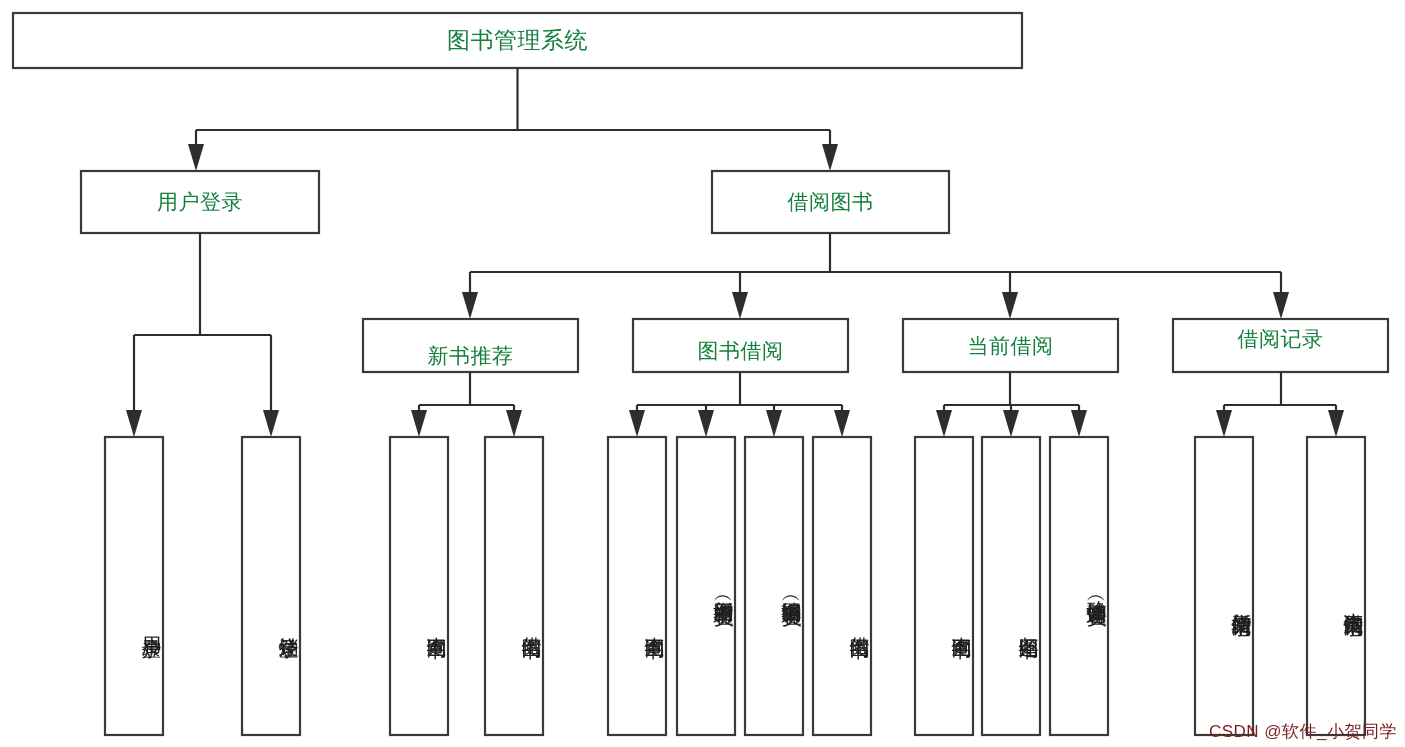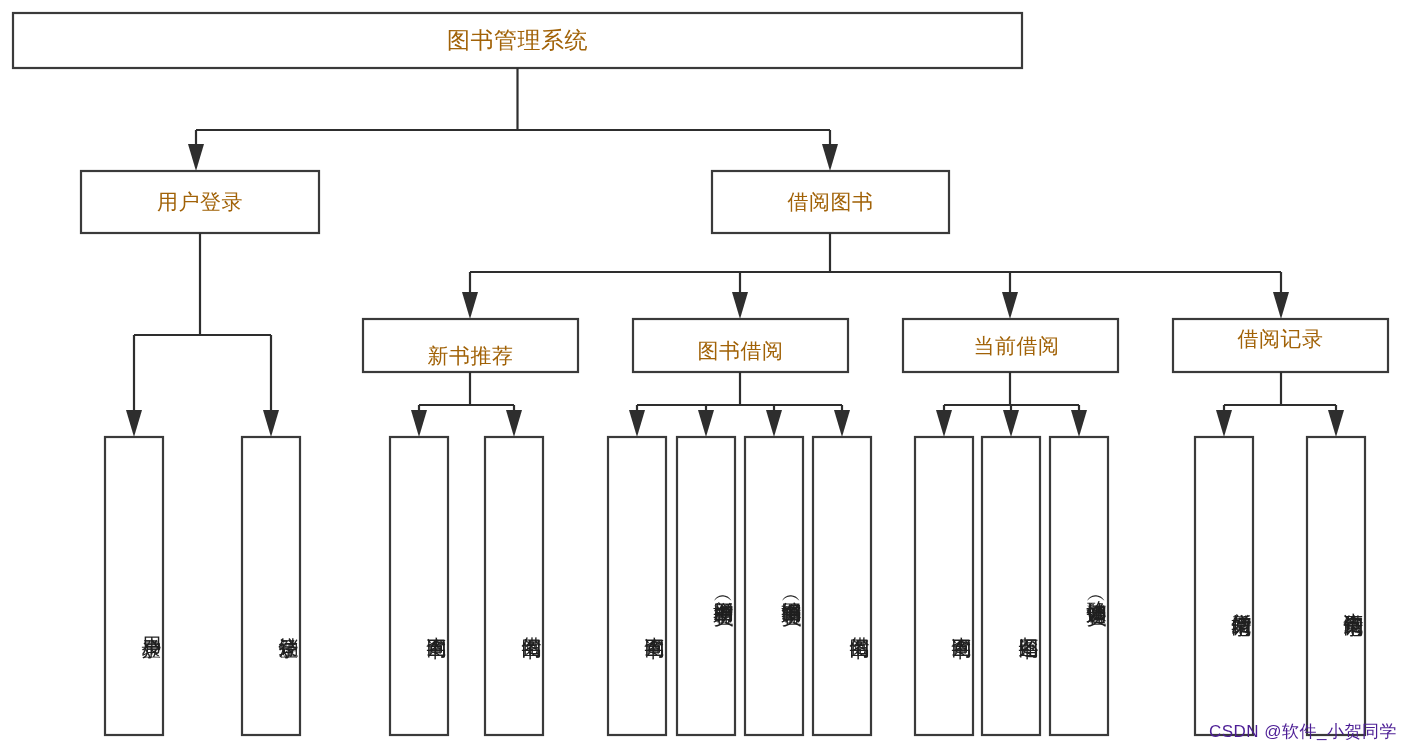--- a/index.html
+++ b/index.html
@@ -39,21 +39,21 @@
   }
   .arrow-head {
     fill: #2e2e2e;
     stroke: none;
   }
   .node-label-h {
     position: absolute;
     display: flex;
     align-items: center;
     justify-content: center;
-    color: #a16207;
+    color: #15803d;
     font-size: 21px;
     line-height: 1.1;
     letter-spacing: 0.5px;
     white-space: nowrap;
     pointer-events: none;
   }
   .node-label-h.title-size {
     font-size: 23px;
   }
   .node-label-v {
@@ -67,21 +67,21 @@
     font-size: 20px;
     line-height: 1.12;
     letter-spacing: 1px;
     pointer-events: none;
   }
   .watermark {
     position: absolute;
     right: 8px;
     bottom: 4px;
     font-size: 17px;
-    color: #4c1d95;
+    color: #7f1d1d;
     letter-spacing: 0.5px;
     white-space: nowrap;
     pointer-events: none;
   }
 </style>
 </head>
 <body>
 
 <div id="diagram-root">
 
@@ -181,21 +181,21 @@
     <rect class="node-box" x="1307" y="437" width="58" height="298"></rect>
   </svg>
 
   <div class="node-label-h title-size" style="left:13px; top:13px; width:1009px; height:55px;">图书管理系统</div>
 
   <div class="node-label-h" style="left:81px; top:171px; width:238px; height:62px;">用户登录</div>
   <div class="node-label-h" style="left:712px; top:171px; width:237px; height:62px;">借阅图书</div>
 
   <div class="node-label-h" style="left:363px; top:329px; width:215px; height:53px;">新书推荐</div>
   <div class="node-label-h" style="left:633px; top:324px; width:215px; height:53px;text-align:center;">图书借阅</div>
-  <div class="node-label-h" style="left:903px; top:319px; width:215px; height:53px;margin-left:6px;">当前借阅</div>
+  <div class="node-label-h" style="left:903px; top:319px; width:215px; height:53px;">当前借阅</div>
   <div class="node-label-h" style="left:1173px; top:319px; width:215px; height:40px;">借阅记录</div>
 
   <div class="node-label-v" style="left:105px; top:515px; width:58px; height:215px;">用户登录</div>
   <div class="node-label-v" style="left:242px; top:515px; width:58px; height:215px;">注销登录</div>
 
   <div class="node-label-v" style="left:390px; top:515px; width:58px; height:215px;">查询图书</div>
   <div class="node-label-v" style="left:485px; top:515px; width:58px; height:215px;">借阅图书</div>
 
   <div class="node-label-v" style="left:608px; top:515px; width:58px; height:215px;">查询图书</div>
   <div class="node-label-v" style="left:677px; top:447px; width:58px; height:285px;">新增图书（管理员）</div>

